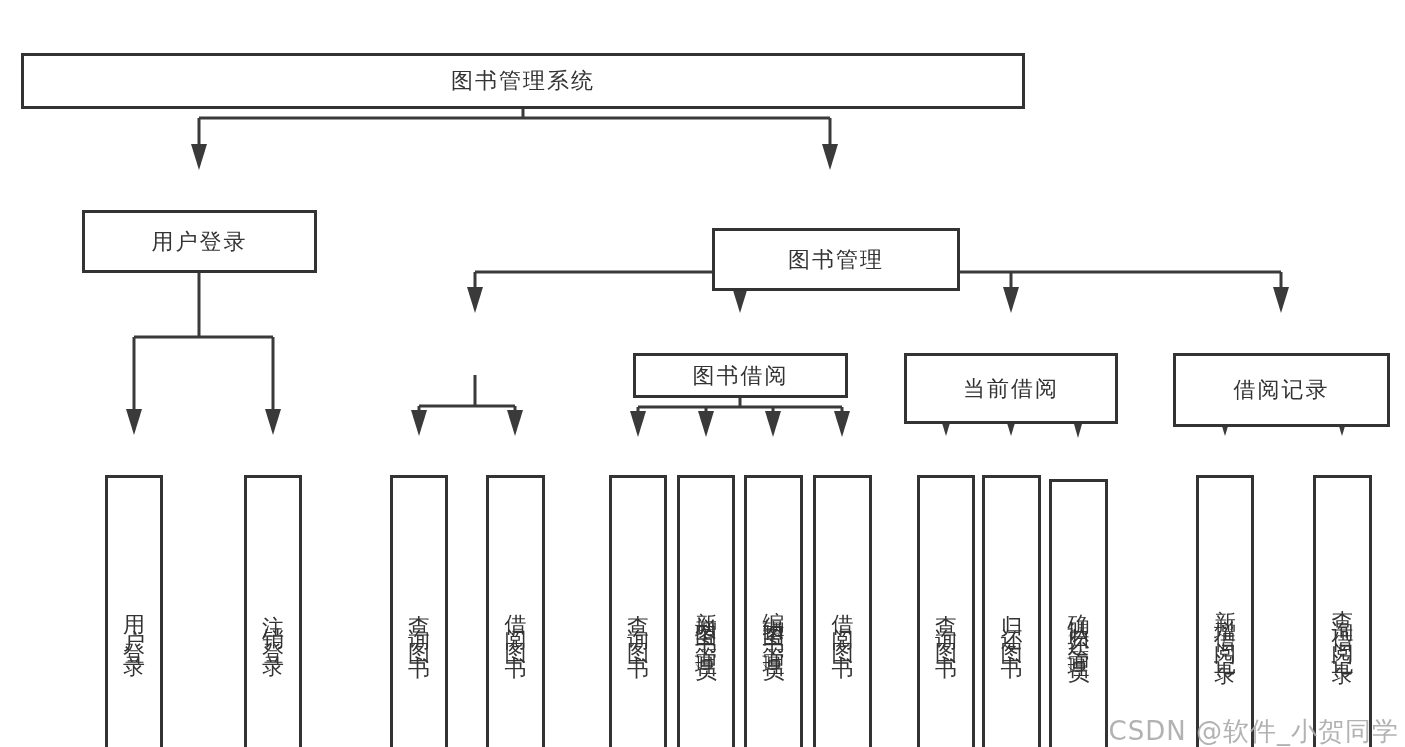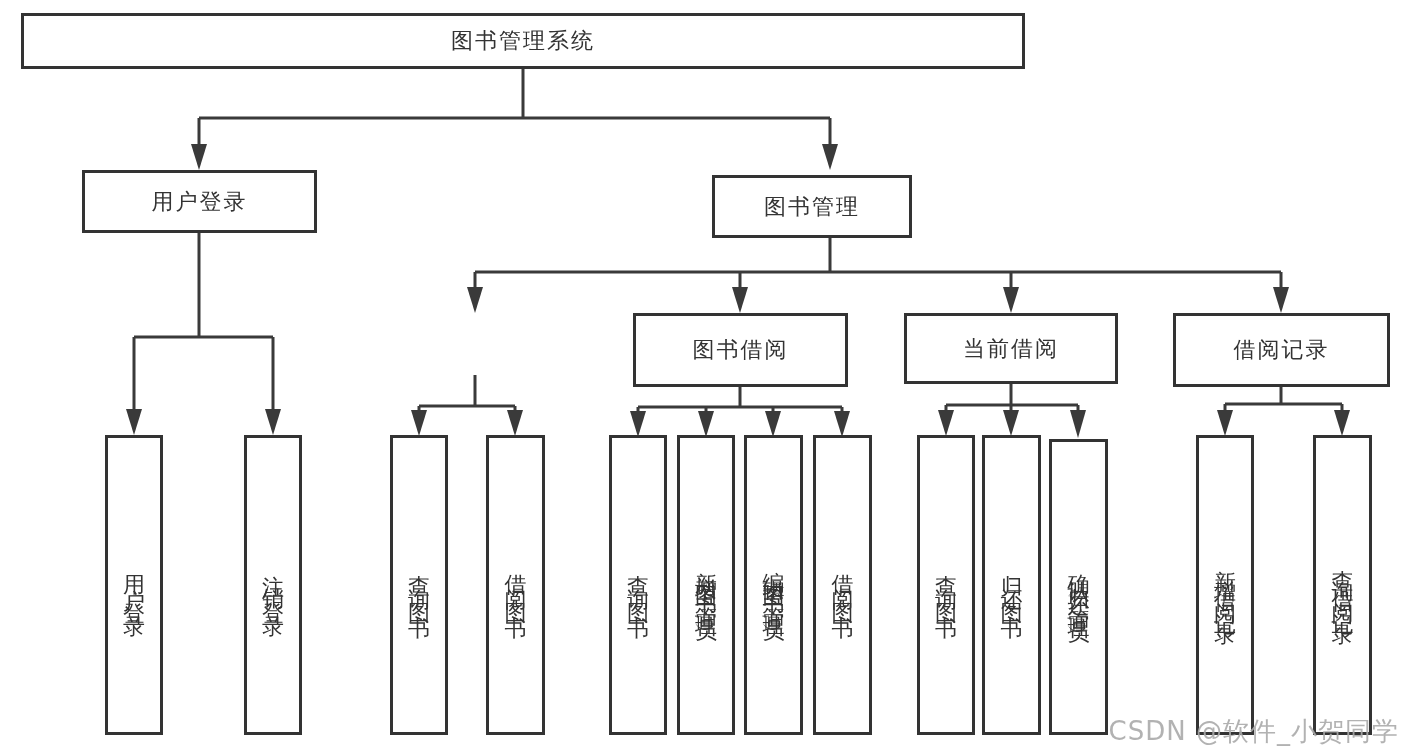--- a/index.html
+++ b/index.html
@@ -18,31 +18,32 @@
     position:absolute;
     box-sizing:border-box;
     border:3px solid #333333;
     background:#ffffff;
     color:#333333;
     display:flex;align-items:center;justify-content:center;
     z-index:2;
     font-size:22px;
     letter-spacing:2px;
     white-space:nowrap;
+    margin-top:40px;
   }
   
   .h-node{height:56px;}
   
   .n-root{left:21px;top:13px;width:1004px;height:56px;}
   
   .n-lv2a{left:82px;top:170px;width:235px;height:63px;}
-  .n-lv2b{left:712px;top:175px;width:200px;height:63px;}
+  .n-lv2b{left:712px;top:188px;width:248px;height:63px;}
   
   .n-lv3a{left:363px;top:313px;width:224px;height:62px;}
-  .n-lv3b{left:633px;top:313px;width:215px;height:74px;}
+  .n-lv3b{left:633px;top:313px;width:215px;height:45px;}
   .n-lv3c{left:904px;top:313px;width:214px;height:71px;}
   .n-lv3d{left:1173px;top:313px;width:217px;height:74px;}
   
   .leaf{
     top:435px;height:300px;
     writing-mode:vertical-rl;
     text-orientation:mixed;
     letter-spacing:14px;
     font-size:22px;
     padding:6px 0;

